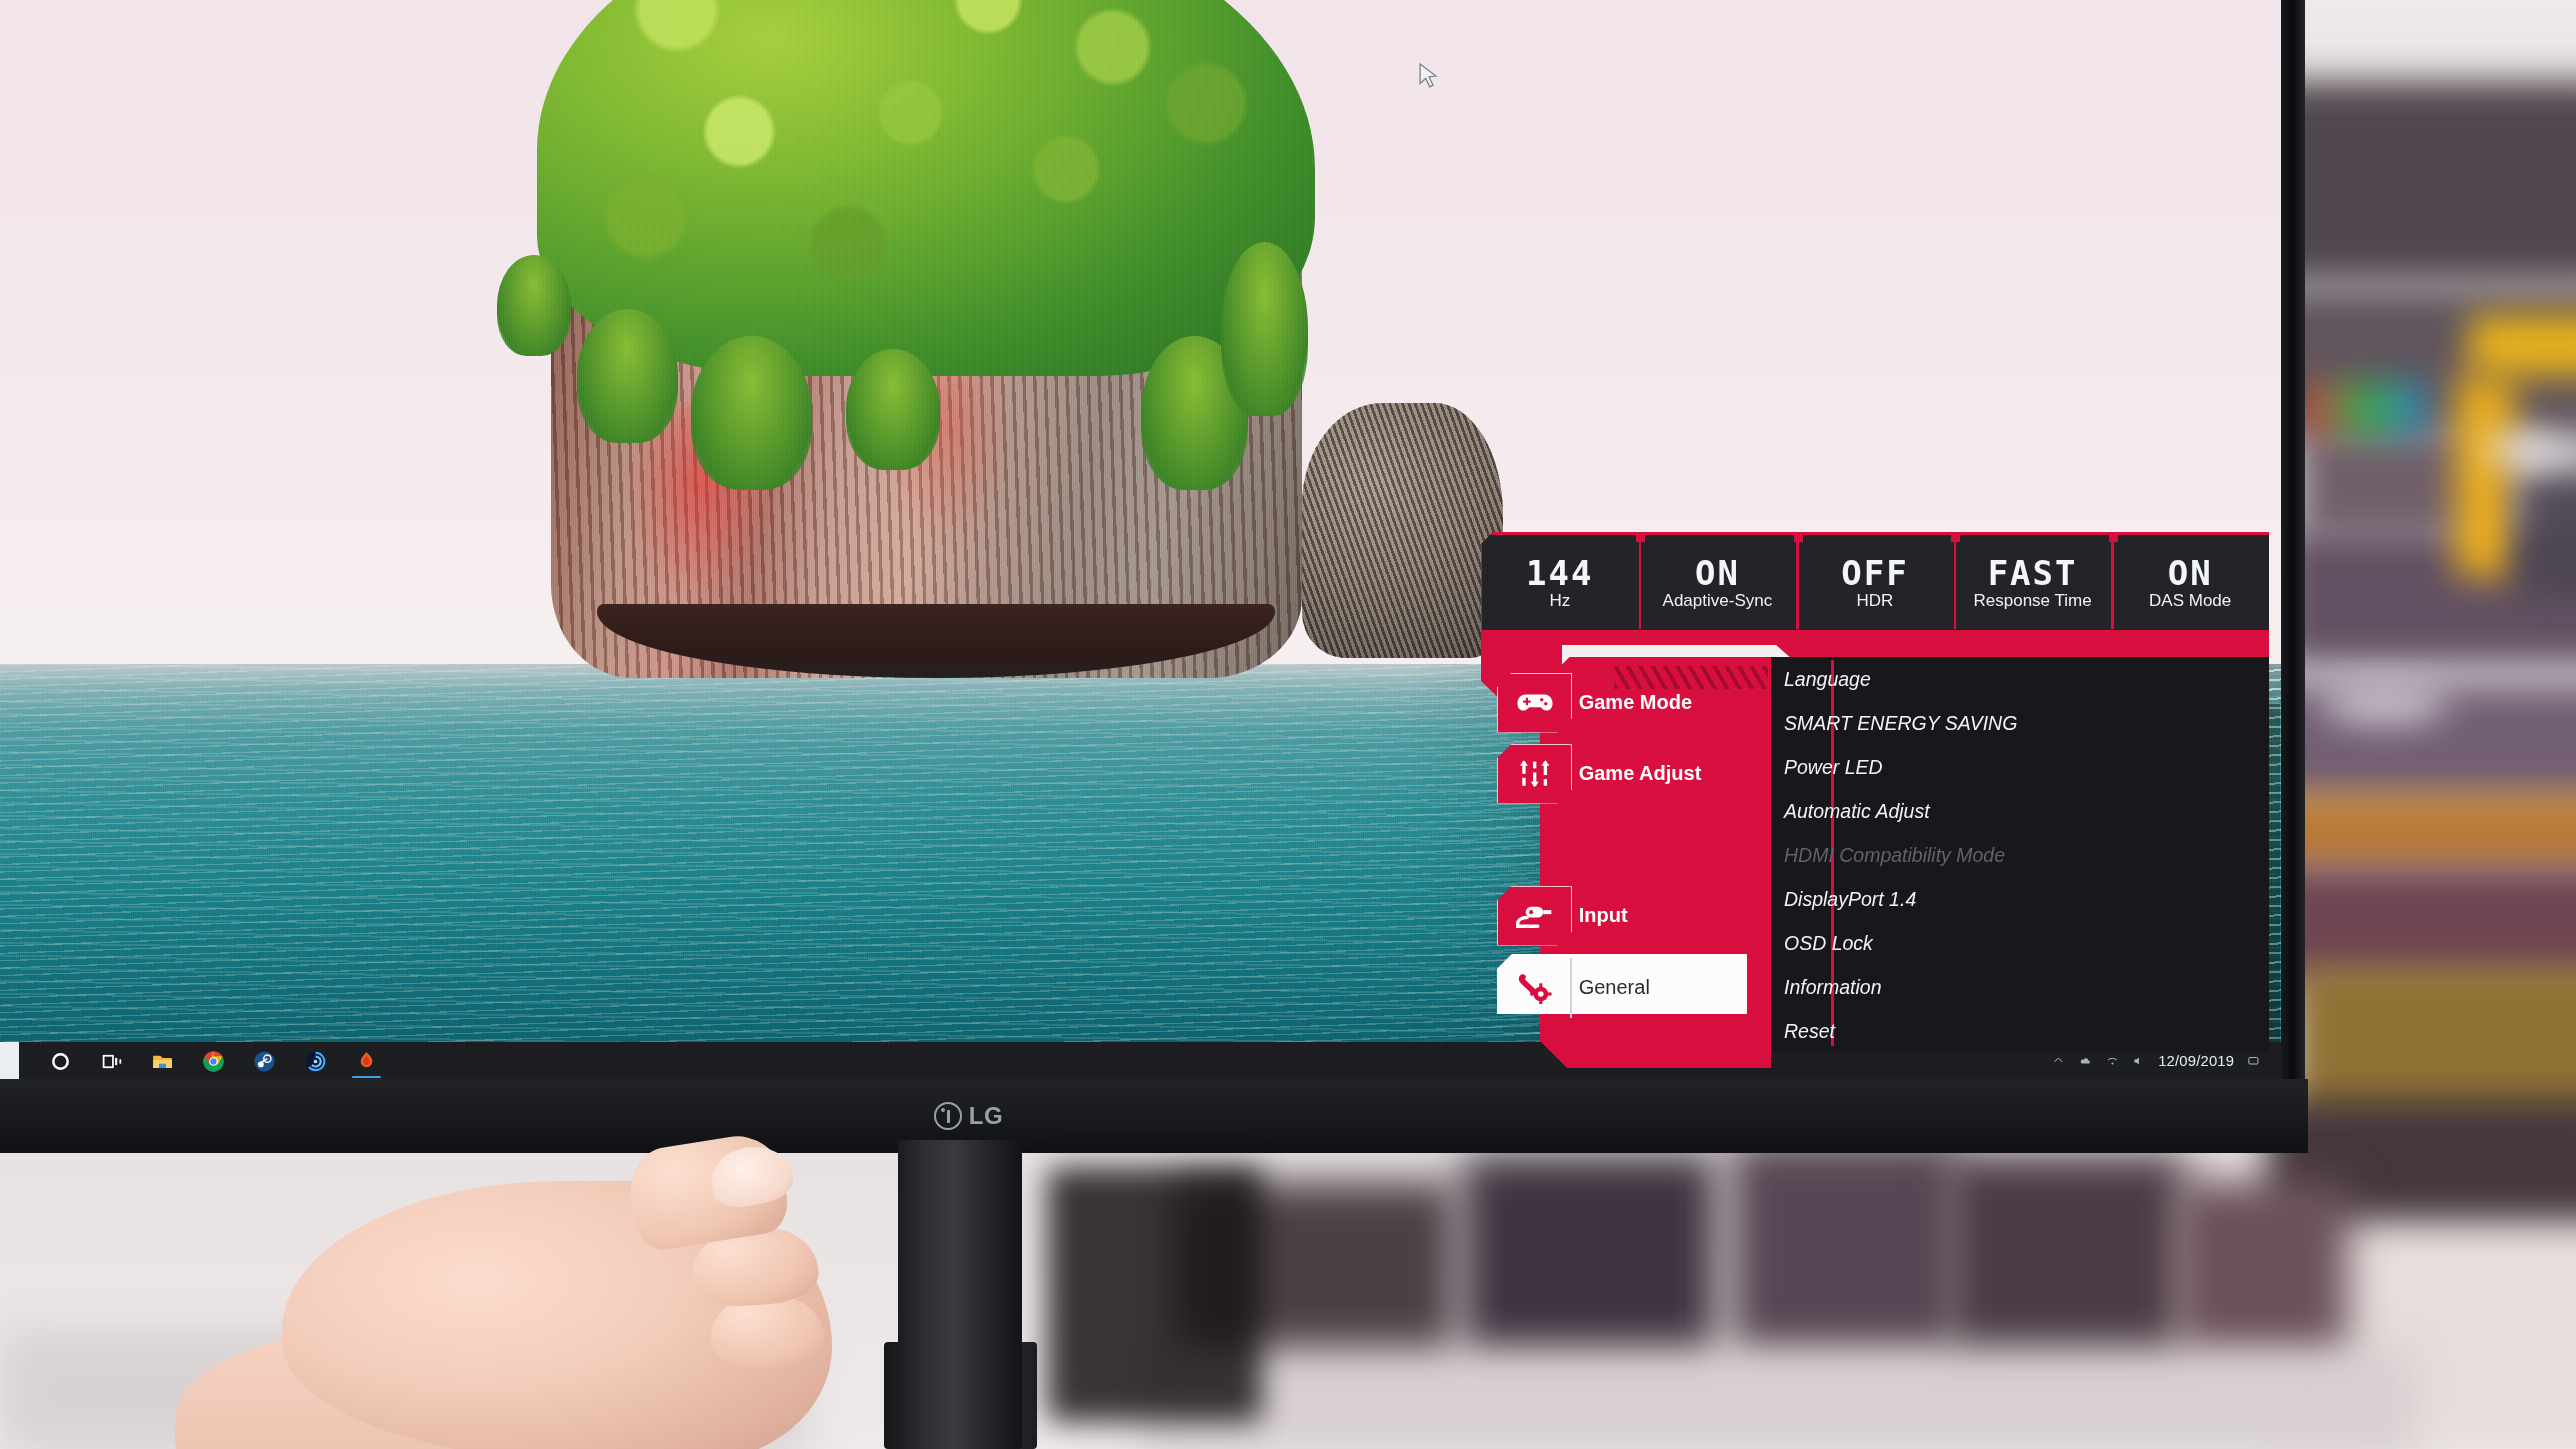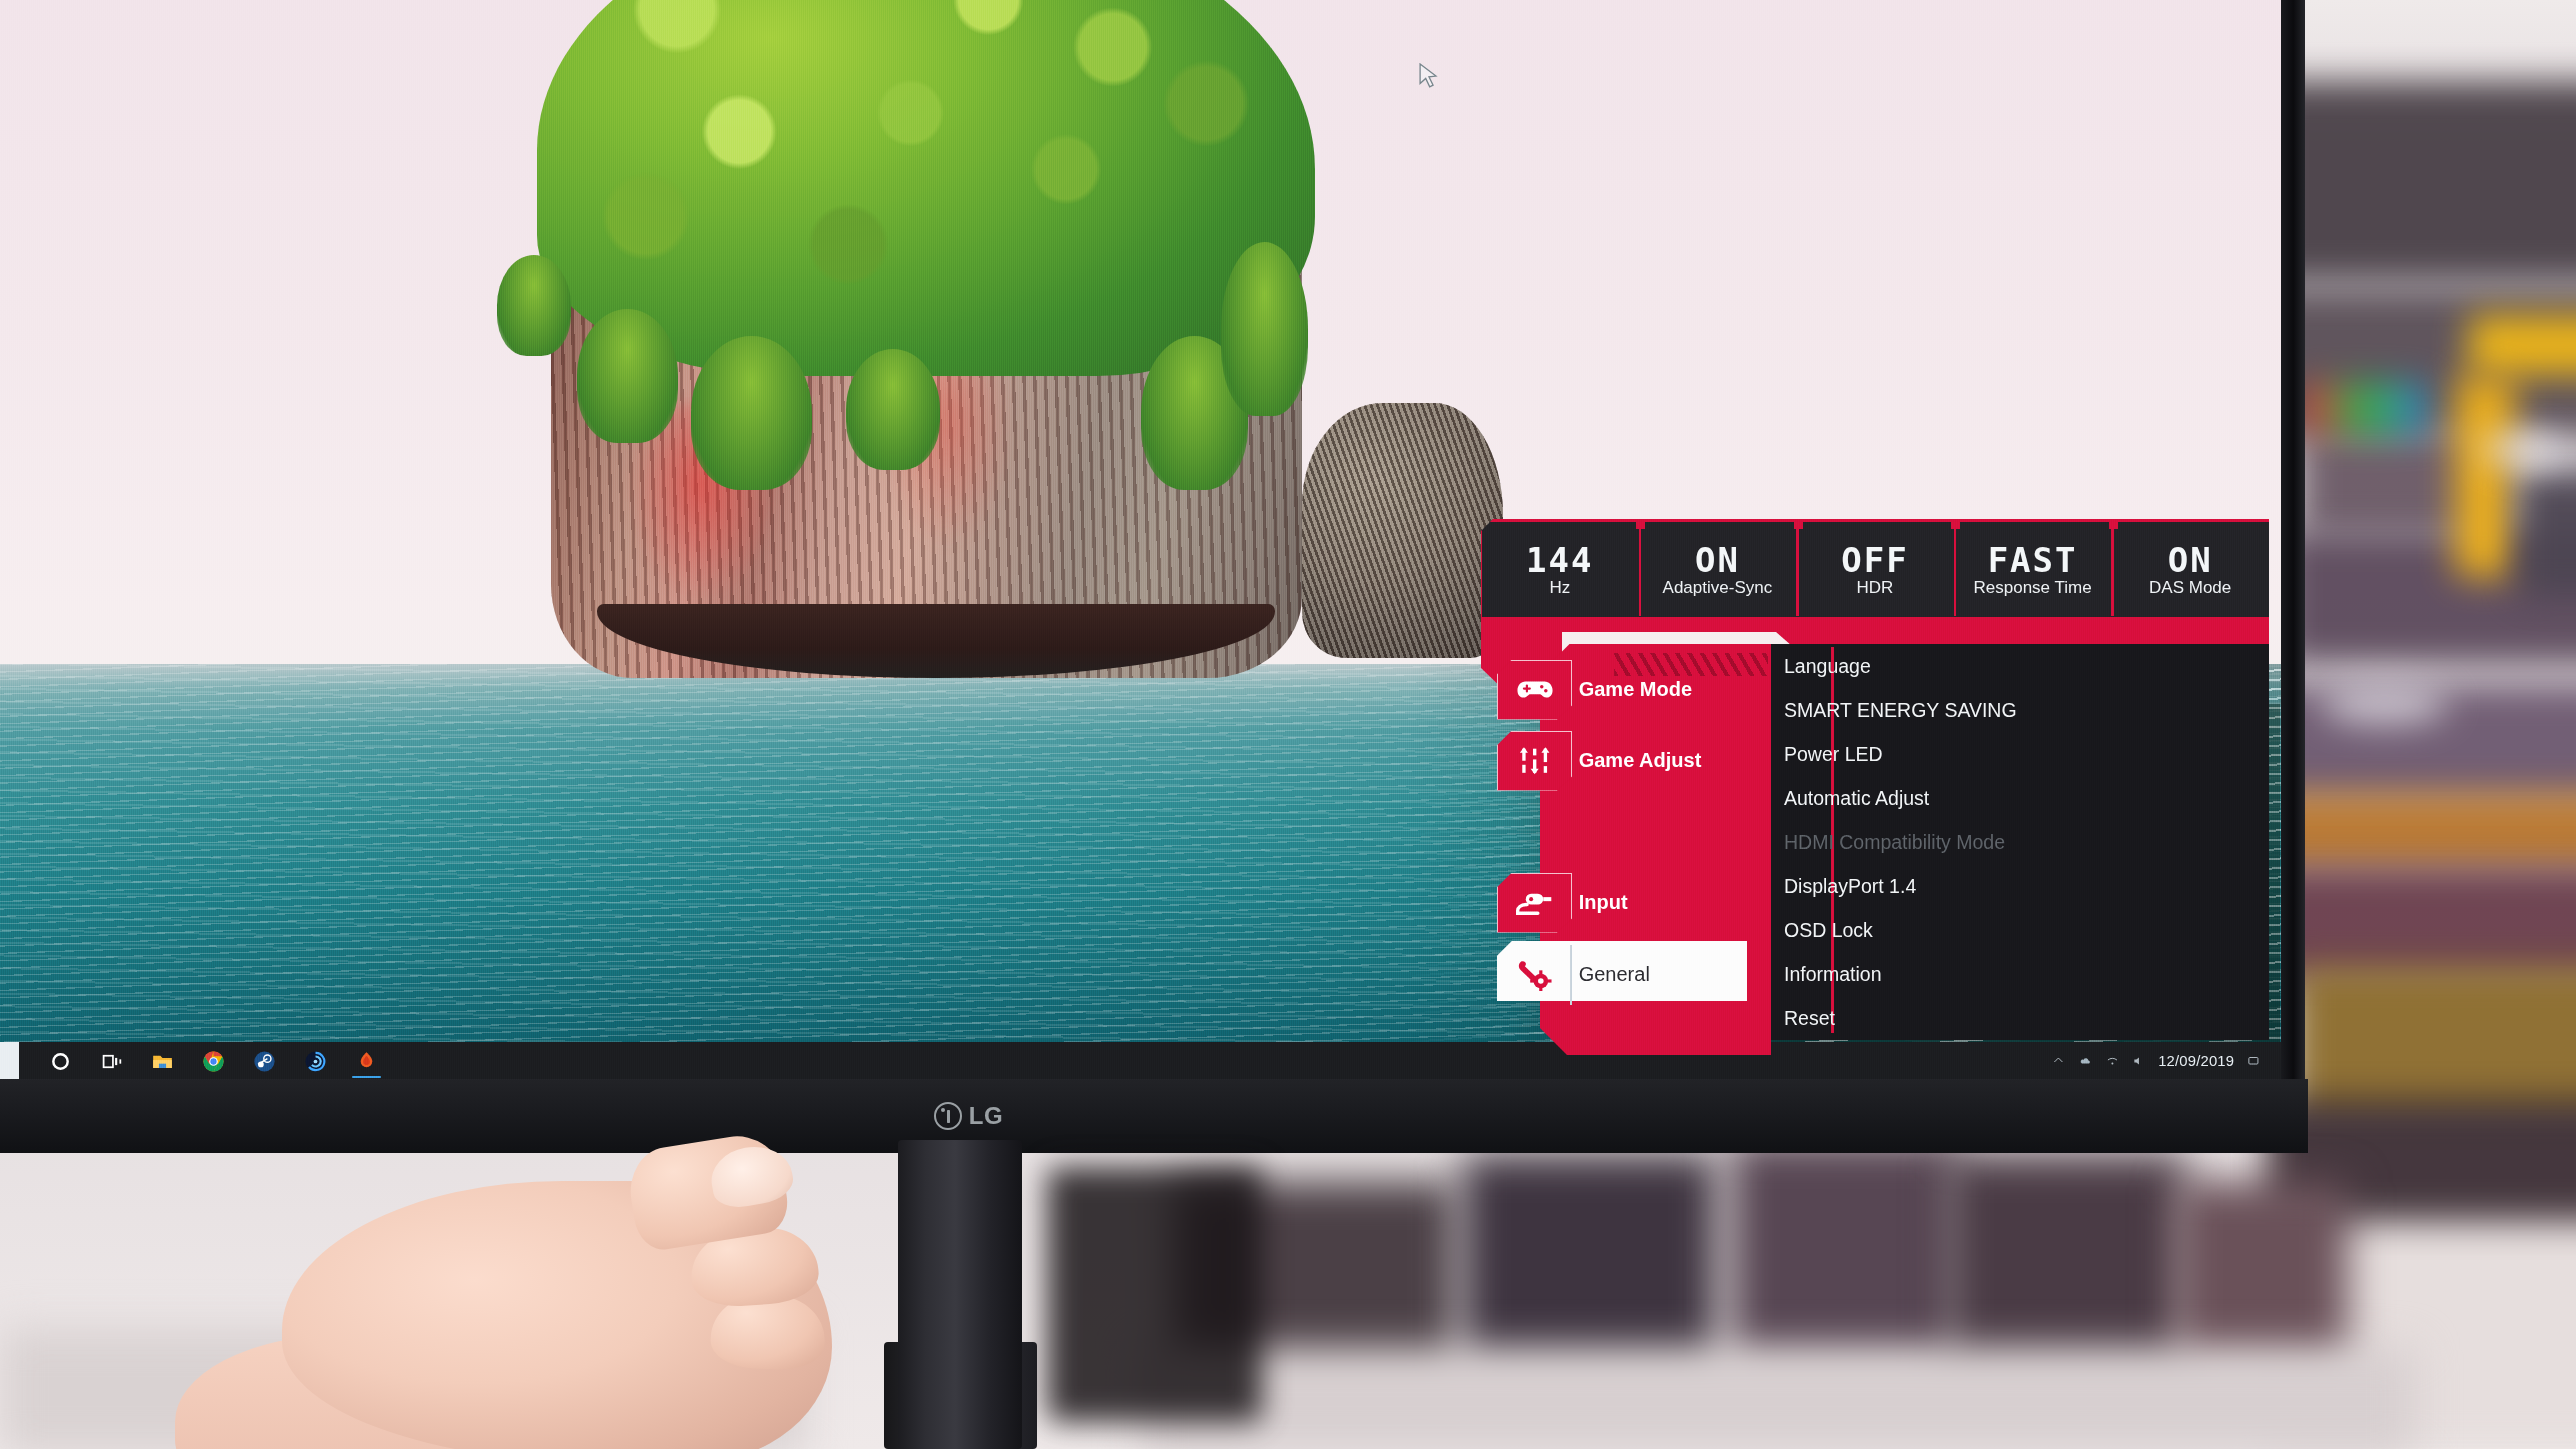--- a/index.html
+++ b/index.html
@@ -182,21 +182,21 @@
   .start-tile { width:19px; height:38px; background:#e9eef2; flex:none; }
   .tb-icons { display:flex; align-items:center; gap:0px; padding-left:16px; }
   .tb-icon { width:51px; height:38px; display:flex; align-items:center; justify-content:center; position:relative; }
   .tb-icon .glyph { width:23px; height:23px; display:block; }
   .tb-active-underline { position:absolute; bottom:2px; left:10.7px; width:29.5px; height:2px; background:#3aa0e8; border-radius:1.3px; }
   .tray { margin-left:auto; display:flex; align-items:center; gap:12px; padding-right:20px; }
   .tray-mini { width:14.8px; height:12px; opacity:.85; }
   .tray-clock { color:#e6edf2; font-size:14.8px; letter-spacing:0.2px; }
 
   
-  .osd { position:absolute; left:0; top:1px; width:2281px; height:1080px; z-index:40; }
+  .osd { position:absolute; left:0; top:14px; width:2281px; height:1080px; z-index:40; }
   .osd-statusbar {
     position:absolute; left:1481px; top:518px; width:788px; height:101px;
     background:#232327; display:flex; align-items:stretch;
     border-top:3.4px solid #d80f3c; border-bottom:3.4px solid #d80f3c;
     clip-path:polygon(12px 0, 100% 0, 100% 100%, 0 100%, 0 12px);
   }
   .osd-statusbar::before{
     content:""; position:absolute; left:-2.7px; top:0; width:4px; height:101px; background:#d80f3c;
   }
   .st-tile { flex:1; display:flex; flex-direction:column; align-items:center; justify-content:center; position:relative; gap:2.7px; }
@@ -252,21 +252,21 @@
   .side-chip-sel {
     position:relative; width:75px; height:60px; background:transparent; flex:none;
     display:flex; align-items:center; justify-content:center; z-index:2;
     border-right:2px solid #c9d4dc;
   }
   .side-label { color:#ffffff; font-size:20px; font-weight:bold; z-index:2; position:relative; }
   .side-item.selected .side-label { color:#2b2b30; font-weight:normal; }
 
   .menu-list { position:absolute; left:244px; top:0px; width:282px; }
   .menu-row { height:44px; display:flex; align-items:center; }
-  .menu-row .txt { color:#f2f5f7; font-size:19.5px; }
+  .menu-row .txt { color:#f2f5f7; font-size:19.5px;font-style:italic; }
   .menu-row.disabled .txt { color:#5d6268; }
 
   
   .hand { position:absolute; left:282px; top:1134px; width:604px; height:322px; z-index:50; }
   .palm {
     position:absolute; left:0; top:47px; width:550px; height:282px;
     background:radial-gradient(ellipse at 35% 35%, #fbdccd 0%, #f3cdbb 40%, #e2b4a1 75%, #cf9f8e 100%);
     border-radius:52% 36% 26% 60% / 54% 60% 42% 44%;
   }
   .finger {

